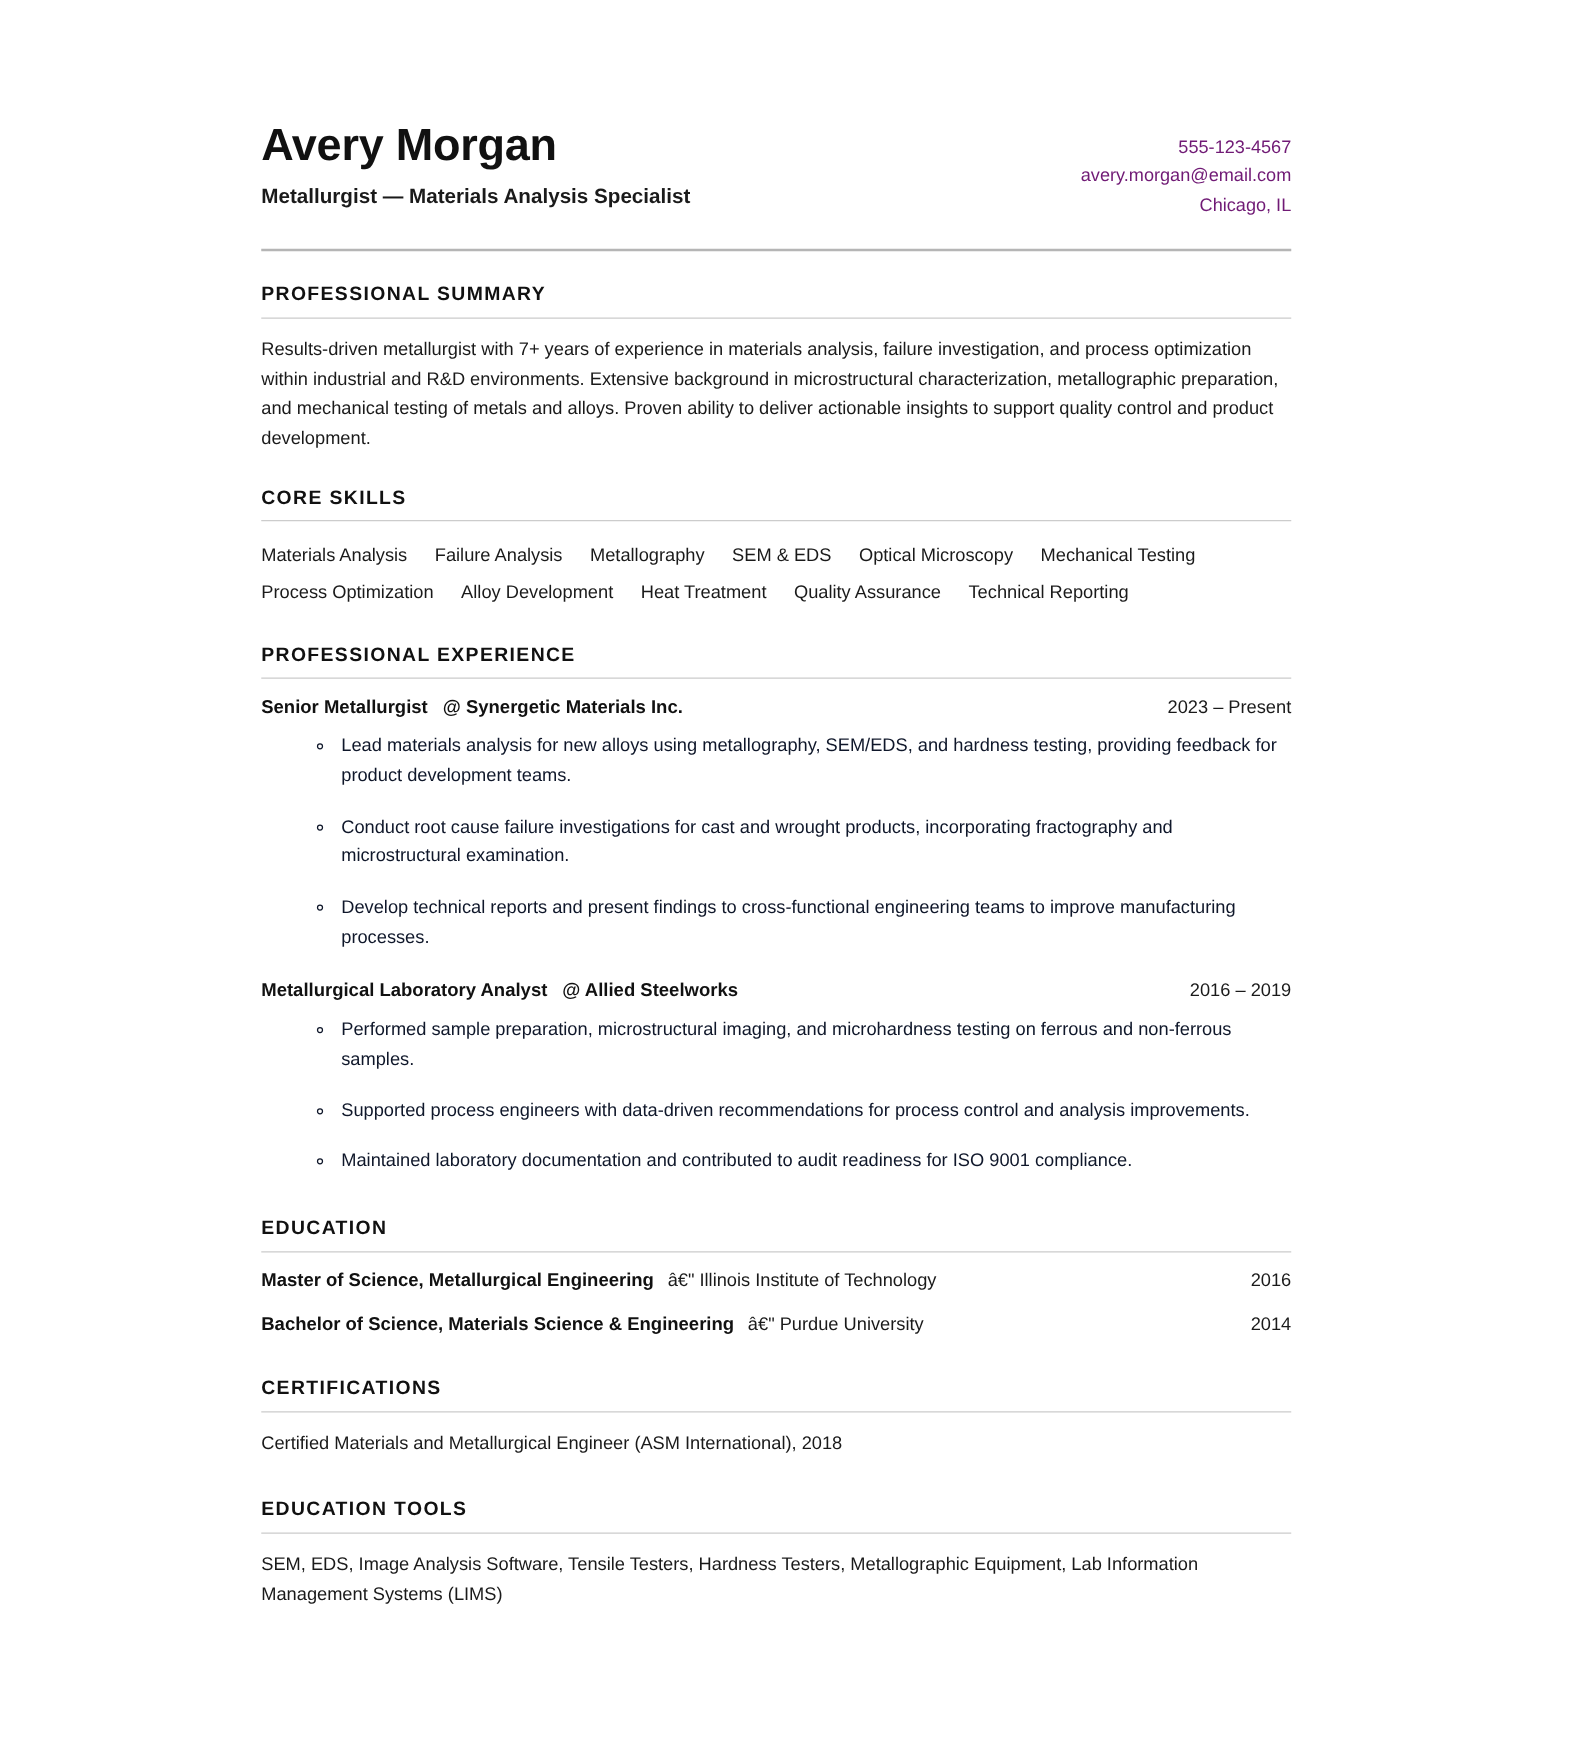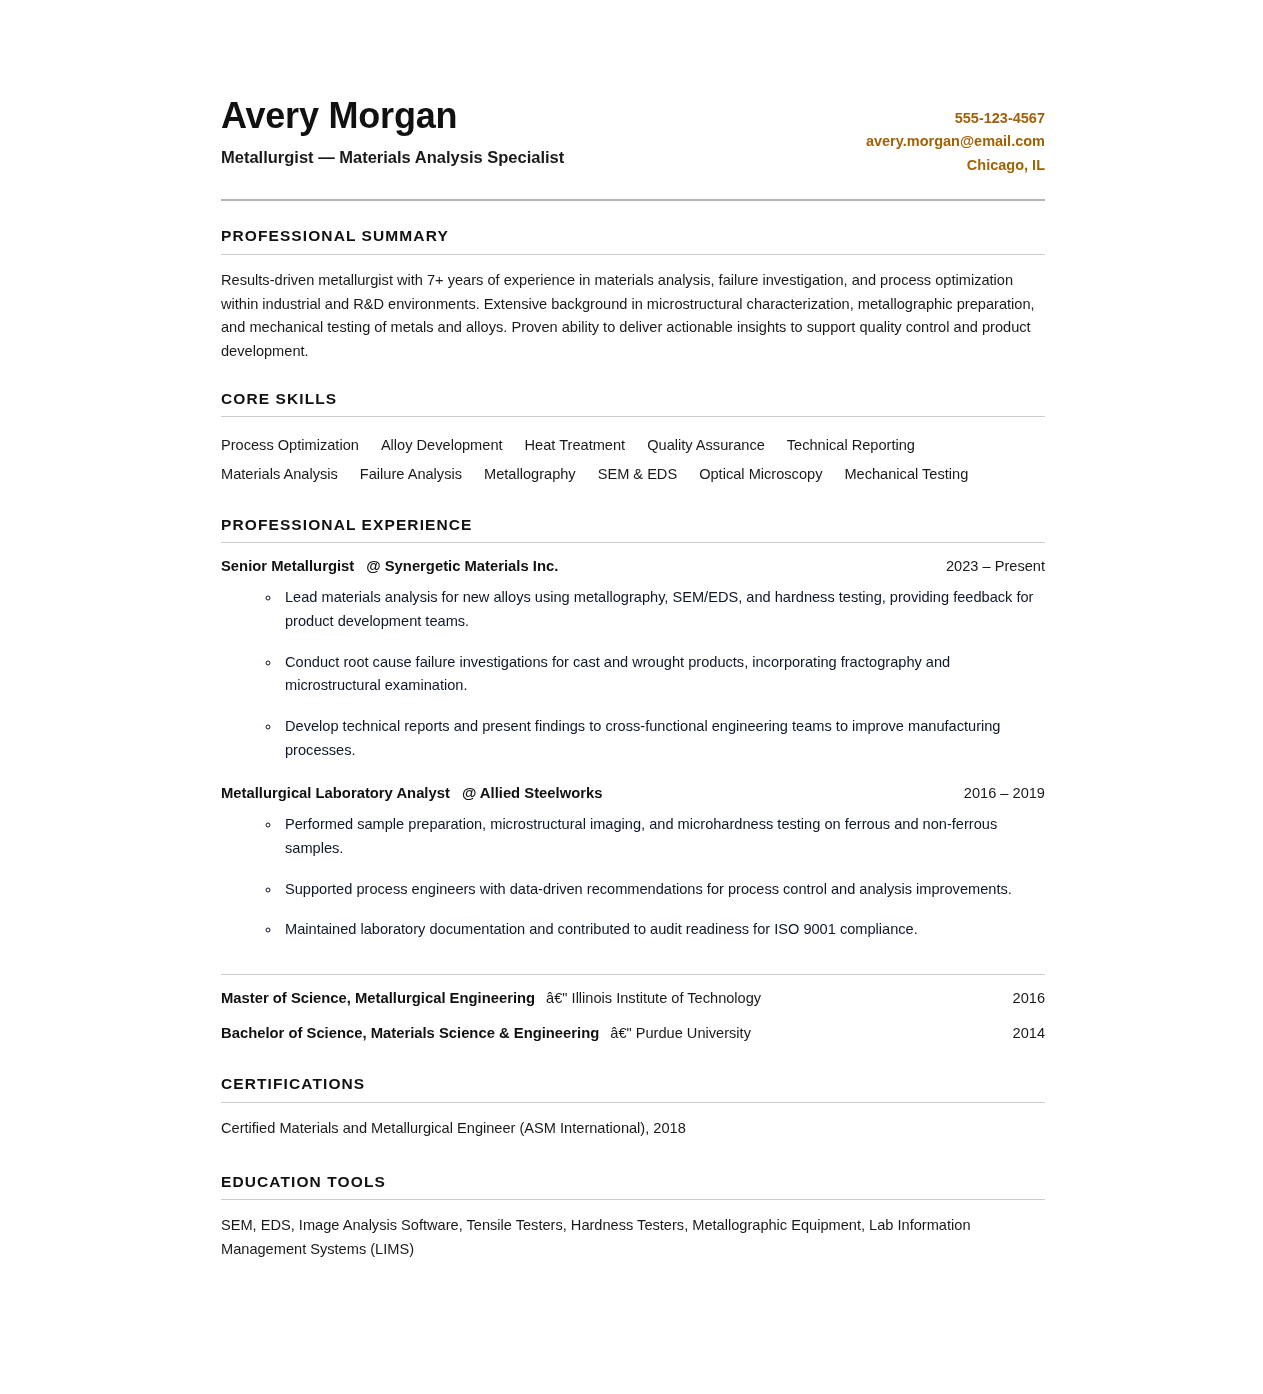--- a/index.html
+++ b/index.html
@@ -16,21 +16,21 @@
   }
   .page {
     position: relative;
     width: 1263px;
     height: 1394px;
     background: #ffffff;
     box-sizing: border-box;
   }
   .resume {
     position: absolute;
-    left: 221px;
+    left: 209px;
     top: 96px;
     width: 824px;
   }
 
   
   .header {
     display: flex;
     align-items: flex-start;
     justify-content: space-between;
   }
@@ -49,24 +49,23 @@
     font-size: 16.5px;
     font-weight: bold;
     color: #1a1a1a;
     margin: 0;
     line-height: 1.2;
   }
   .contact {
     text-align: right;
     font-size: 14.5px;
     line-height: 1.55;
-    color: #a16207;
+    color: #701a75;
     padding-top: 11px;
     white-space: nowrap;
-    font-weight: bold;
   }
   .contact div {
     margin-bottom: 1px;
   }
 
   .header-rule {
     border: 0;
     border-top: 2px solid #b5b5b5;
     margin: 22px 0 0 0;
   }
@@ -196,24 +195,24 @@
     <div class="section">
       <h2 class="section-title">PROFESSIONAL SUMMARY</h2>
       <hr class="section-rule">
       <p class="paragraph">Results-driven metallurgist with 7+ years of experience in materials analysis, failure investigation, and process optimization within industrial and R&amp;D environments. Extensive background in microstructural characterization, metallographic preparation, and mechanical testing of metals and alloys. Proven ability to deliver actionable insights to support quality control and product development.</p>
     </div>
 
     <div class="section">
       <h2 class="section-title">CORE SKILLS</h2>
       <hr class="section-rule">
       <div class="skills-row">
+        <span class="skill">Materials Analysis</span><span class="skill">Failure Analysis</span><span class="skill">Metallography</span><span class="skill">SEM &amp; EDS</span><span class="skill">Optical Microscopy</span><span class="skill">Mechanical Testing</span>
+      </div>
+      <div class="skills-row">
         <span class="skill">Process Optimization</span><span class="skill">Alloy Development</span><span class="skill">Heat Treatment</span><span class="skill">Quality Assurance</span><span class="skill">Technical Reporting</span>
-      </div>
-      <div class="skills-row">
-        <span class="skill">Materials Analysis</span><span class="skill">Failure Analysis</span><span class="skill">Metallography</span><span class="skill">SEM &amp; EDS</span><span class="skill">Optical Microscopy</span><span class="skill">Mechanical Testing</span>
       </div>
     </div>
 
     <div class="section">
       <h2 class="section-title">PROFESSIONAL EXPERIENCE</h2>
       <hr class="section-rule">
 
       <div class="job">
         <div class="job-head">
           <div class="job-title-wrap">
@@ -237,20 +236,21 @@
         </div>
         <ul class="bullets">
           <li>Performed sample preparation, microstructural imaging, and microhardness testing on ferrous and non-ferrous samples.</li>
           <li>Supported process engineers with data-driven recommendations for process control and analysis improvements.</li>
           <li>Maintained laboratory documentation and contributed to audit readiness for ISO 9001 compliance.</li>
         </ul>
       </div>
     </div>
 
     <div class="section section-gap-lg">
+      <h2 class="section-title">EDUCATION</h2>
       <hr class="section-rule">
 
       <div class="edu-row">
         <div class="edu-left">
           <span class="edu-degree">Master of Science, Metallurgical Engineering</span><span class="edu-school">â€" Illinois Institute of Technology</span>
         </div>
         <div class="edu-year">2016</div>
       </div>
 
       <div class="edu-row">

